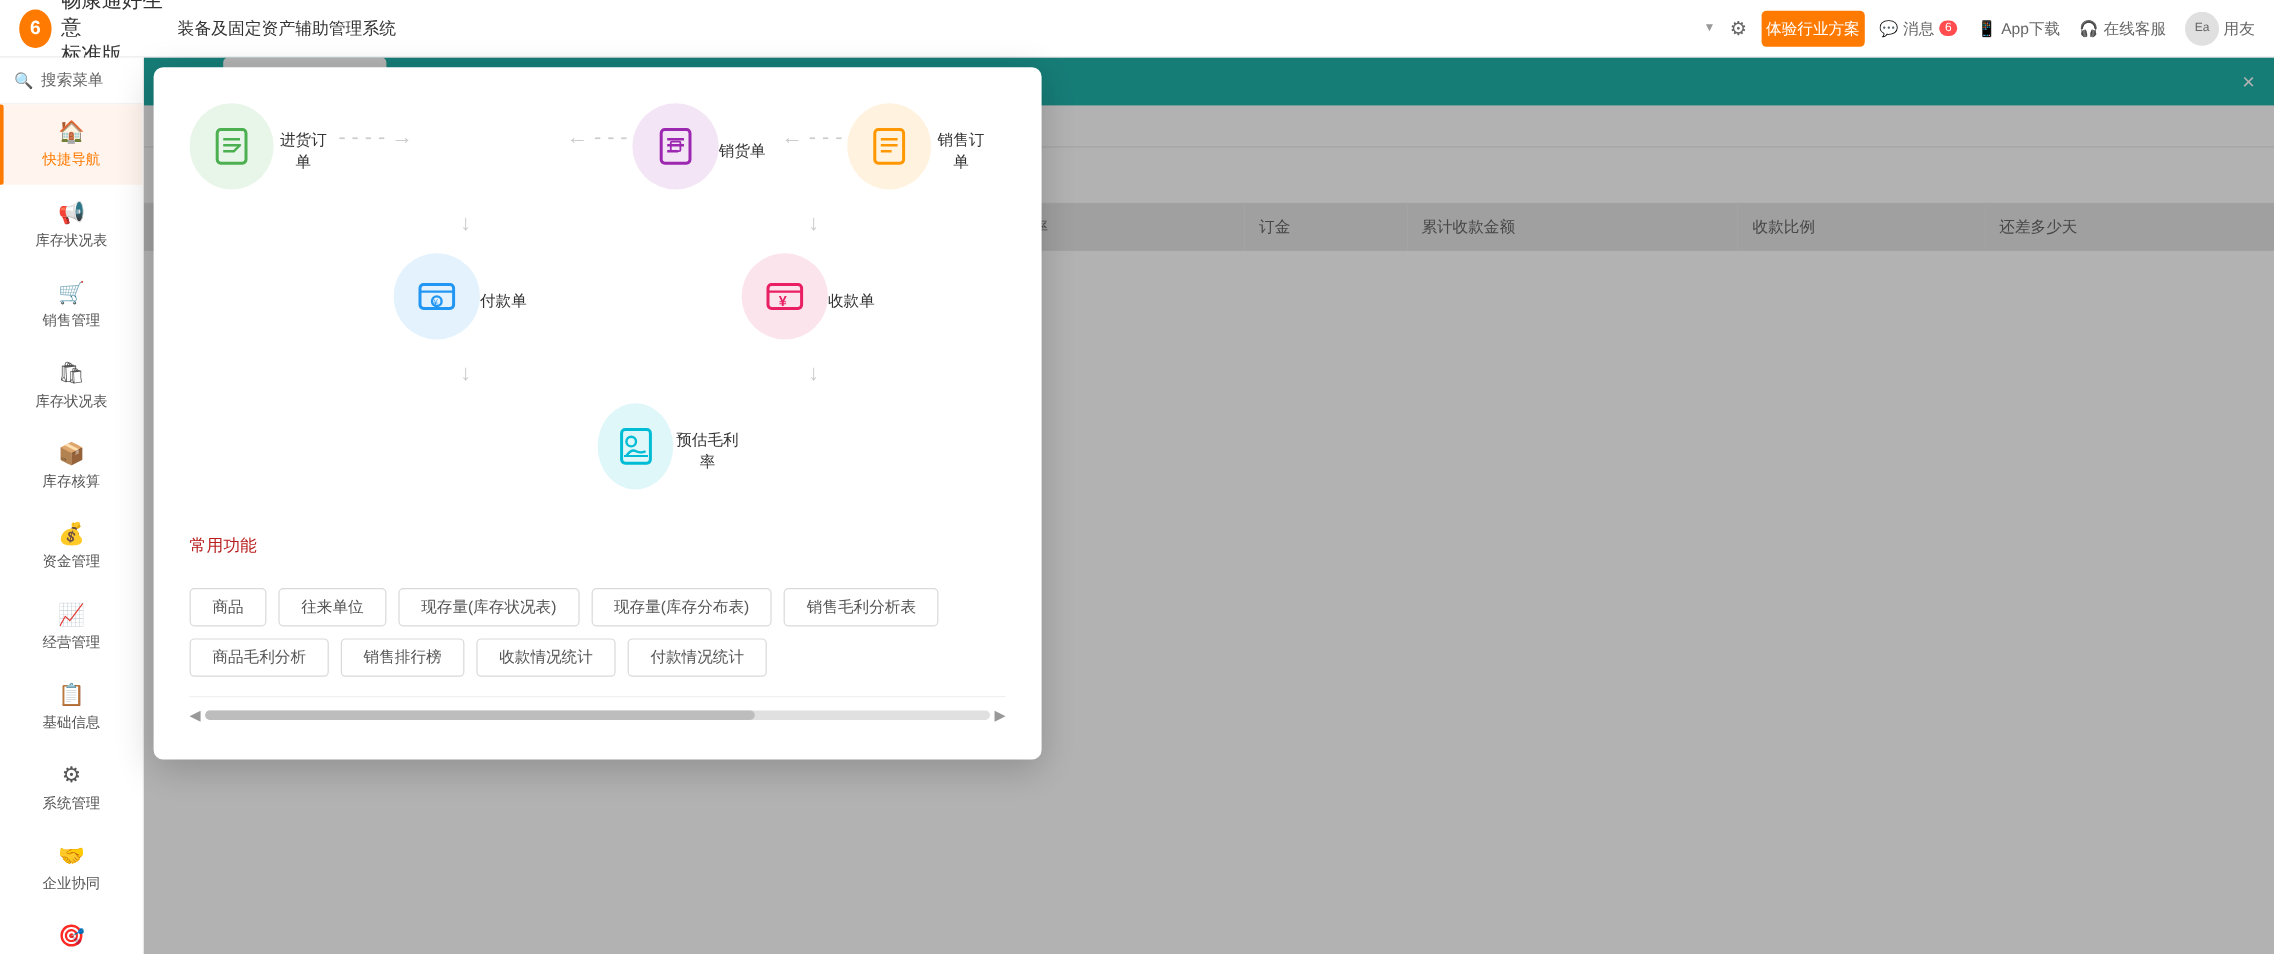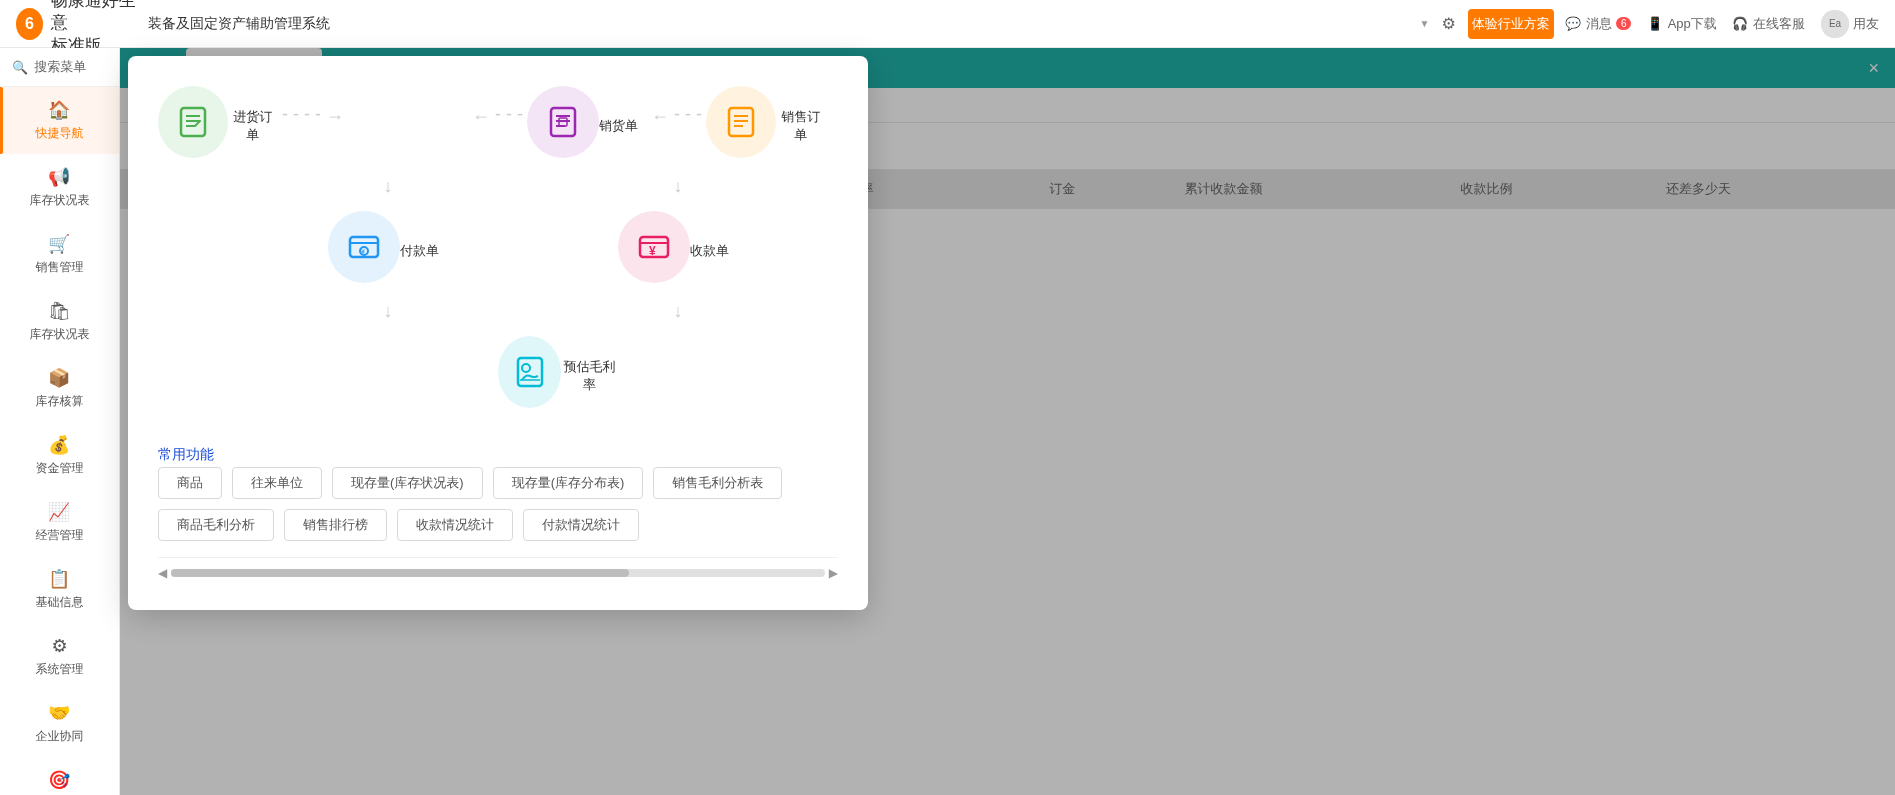--- a/index.html
+++ b/index.html
@@ -81,21 +81,21 @@
     .flow-circle.blue-light { background: #e3f2fd; color: #2196f3; }
     .flow-circle.pink { background: #fce4ec; color: #e91e63; }
     .flow-circle.orange2 { background: #fff8e1; color: #ff9800; }
     .flow-circle.cyan { background: #e0f7fa; color: #00bcd4; }
     .flow-label { font-size: 13px; color: #333; text-align: center; }
     .flow-arrow { color: #ccc; font-size: 18px; padding: 0 4px; margin-bottom: 24px; }
     .flow-spacer { width: 120px; }
 
     
     .common-section { margin-top: 20px; }
-    .common-title { font-size: 14px; color: #1d4ed8; margin-bottom: 3px; font-weight: 500; }
+    .common-title { font-size: 14px; color: #b91c1c; margin-bottom: 26px; font-weight: 500; }
     .common-btns { display: flex; flex-wrap: wrap; gap: 10px; }
     .common-btn { border: 1px solid #d9d9d9; border-radius: 4px; padding: 6px 18px; font-size: 13px; color: #555; cursor: pointer; background: #fff; }
 
     
     .modal-scroll { margin-top: 16px; border-top: 1px solid #f0f0f0; padding-top: 8px; }
     .scroll-track { background: #e0e0e0; height: 8px; border-radius: 4px; position: relative; margin: 4px 0; }
     .scroll-thumb { background: #bdbdbd; height: 8px; border-radius: 4px; width: 70%; }
     .scroll-arrows { display: flex; justify-content: space-between; align-items: center; }
     .scroll-arrow-btn { color: #999; font-size: 12px; cursor: pointer; }
   </style>

